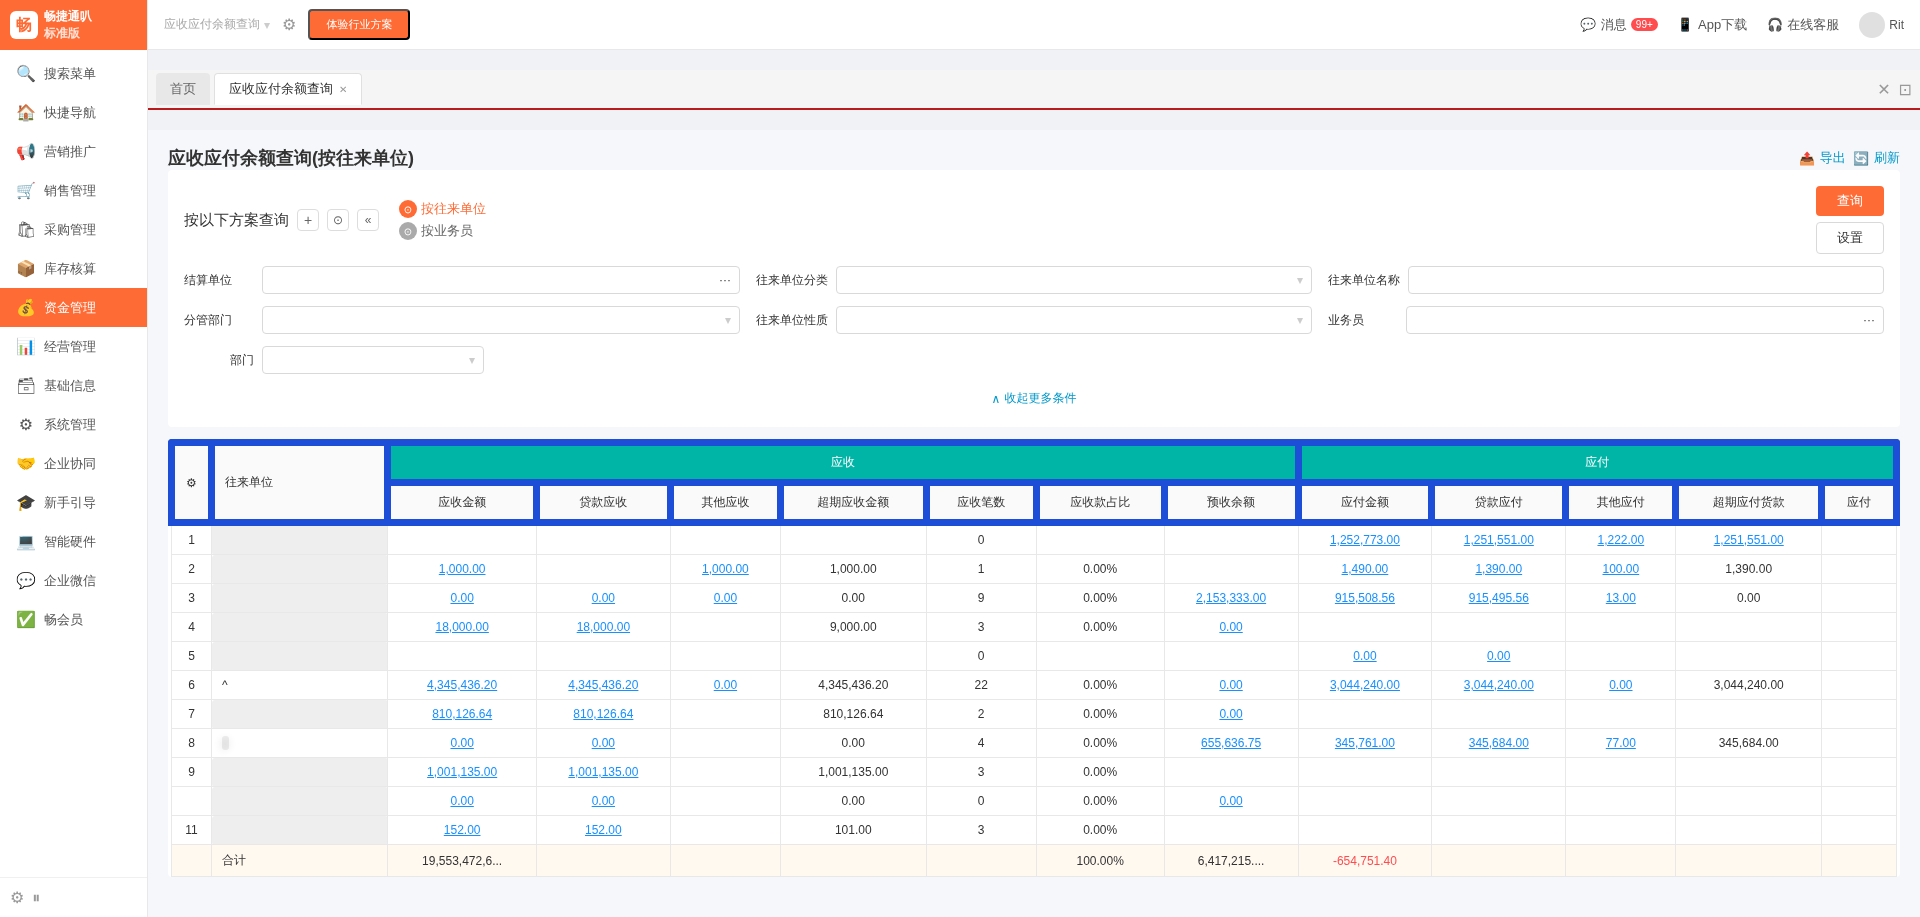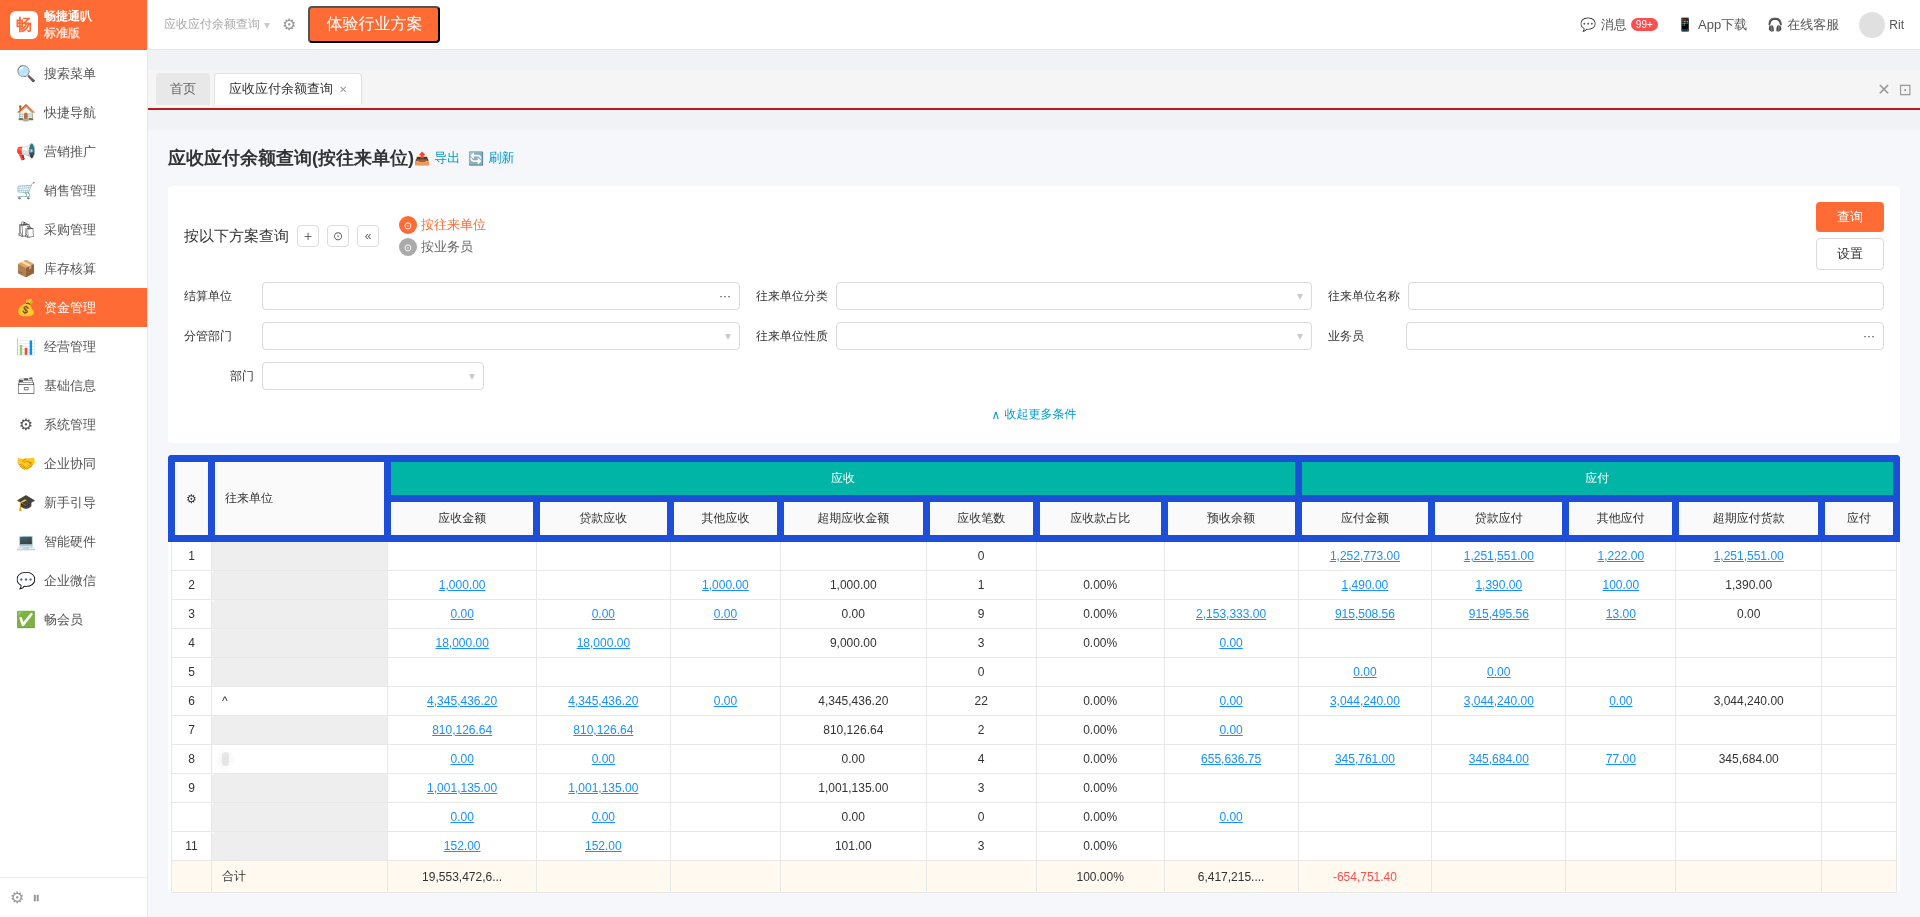--- a/index.html
+++ b/index.html
@@ -17,41 +17,41 @@
     .sidebar-bottom { padding: 10px; border-top: 1px solid #f0f0f0; display: flex; gap: 8px; align-items: center; }
     .sidebar-bottom-btn { cursor: pointer; color: #999; font-size: 16px; }
 
     
     .main { flex: 1; display: flex; flex-direction: column; overflow: hidden; gap: 20px; }
 
     
     .topbar { height: 50px; background: #fff; border-bottom: 1px solid #e8e8e8; display: flex; align-items: center; padding: 0 16px; gap: 12px; flex-shrink: 0; }
     .topbar-breadcrumb { color: #999; font-size: 12px; display: flex; align-items: center; gap: 4px; }
     .topbar-gear { color: #999; cursor: pointer; font-size: 16px; }
-    .topbar-promo { background: #ff6b35; color: white; padding: 6px 16px; border-radius: 4px; font-size: 16px; cursor: pointer; }
+    .topbar-promo { background: #ff6b35; color: white; padding: 6px 16px; border-radius: 4px; font-size: 11px; cursor: pointer; }
     .topbar-right { margin-left: auto; display: flex; align-items: center; gap: 20px; color: #555; font-size: 13px; }
     .topbar-right-item { display: flex; align-items: center; gap: 4px; cursor: pointer; }
     .badge { background: #ff4d4f; color: white; border-radius: 10px; padding: 1px 5px; font-size: 10px; }
     .topbar-avatar { width: 28px; height: 28px; background: #ddd; border-radius: 50%; }
     .topbar-username { font-size: 12px; color: #555; }
 
     
     .tabbar { height: 40px; background: #f5f5f5; border-bottom: 2px solid #b91c1c; display: flex; align-items: center; padding: 0 8px; gap: 4px; flex-shrink: 0; }
     .tab { height: 32px; padding: 0 14px; display: flex; align-items: center; gap: 6px; border-radius: 4px 4px 0 0; cursor: pointer; font-size: 13px; color: #666; background: #e8e8e8; }
     .tab.active { background: white; color: #333; border: 1px solid #e0e0e0; border-bottom: 1px solid white; }
     .tab-close { color: #999; font-size: 10px; cursor: pointer; }
     .tabbar-actions { margin-left: auto; display: flex; gap: 8px; }
     .tabbar-action-btn { color: #999; font-size: 16px; cursor: pointer; }
 
     
     .content { flex: 1; overflow: auto; background: #f5f7fa; }
     .page { padding: 16px 20px; }
 
     
-    .page-header { display: flex; align-items: center; justify-content: flex-start; margin-bottom: 16px; }
+    .page-header { display: flex; align-items: center; justify-content: space-between; }
     .page-title { font-size: 18px; font-weight: 600; color: #333; }
     .page-actions { display: flex; gap: 8px; }
     .page-action-btn { display: flex; align-items: center; gap: 4px; color: #09c; font-size: 13px; cursor: pointer; }
 
     
     .filter-section { background: white; border-radius: 4px; padding: 16px; margin-bottom: 12px; }
     .filter-row { display: flex; align-items: center; gap: 16px; margin-bottom: 12px; }
     .filter-label-bar { display: flex; align-items: center; gap: 8px; margin-bottom: 12px; }
     .filter-label { color: #333; font-size: 15px; }
     .filter-add-btn { width: 22px; height: 22px; border: 1px solid #ddd; border-radius: 4px; display: flex; align-items: center; justify-content: center; cursor: pointer; color: #666; font-size: 14px; }

